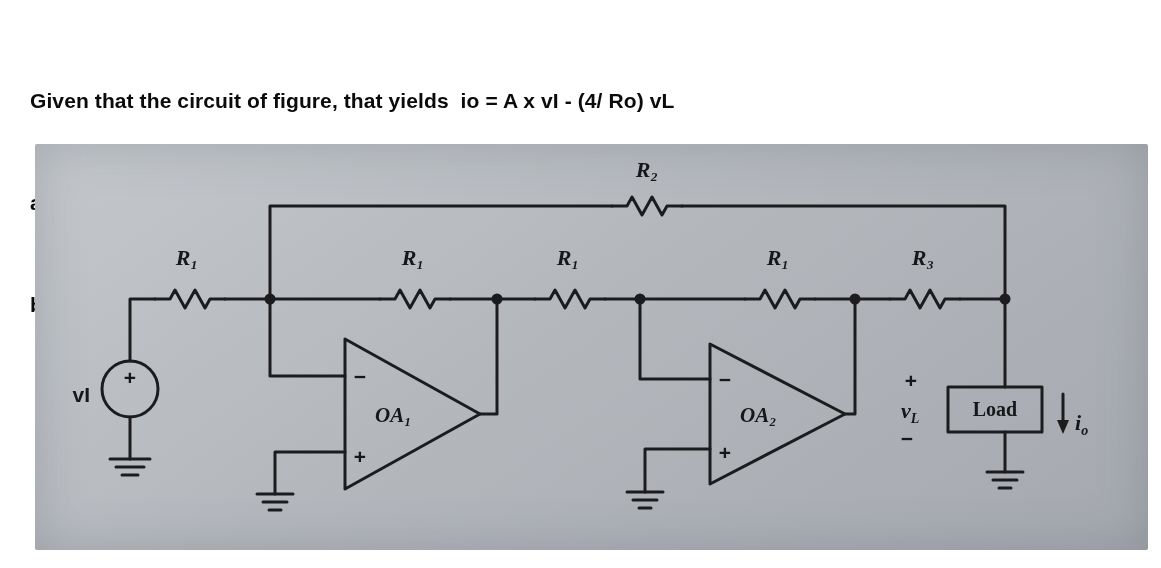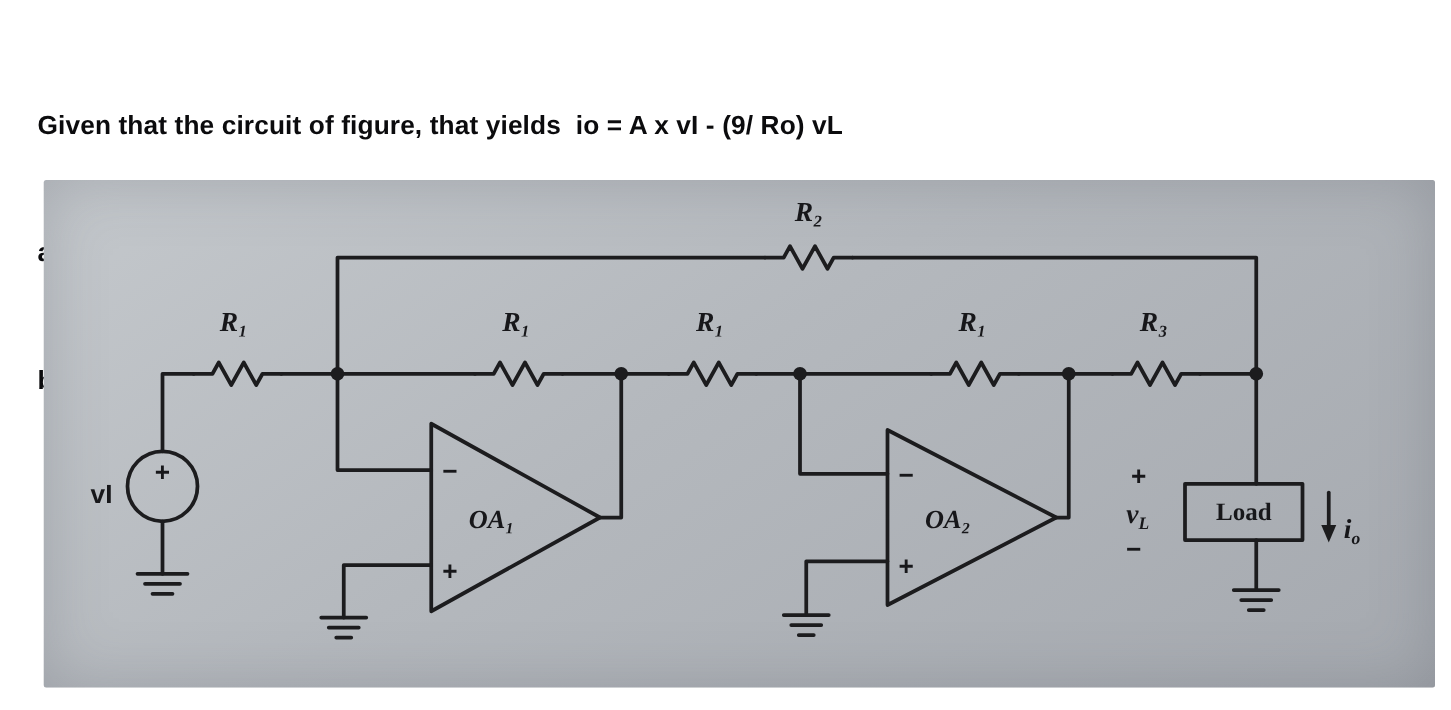--- a/index.html
+++ b/index.html
@@ -24,21 +24,21 @@
   .sign{font:700 21px "Liberation Sans","DejaVu Sans",sans-serif;}
   .srclbl{font:700 21px "Liberation Sans","DejaVu Sans",sans-serif;}
   .loadlbl{font:700 20px "Liberation Serif","DejaVu Serif",serif;}
   .vlbl{font:italic 700 22px "Liberation Serif","DejaVu Serif",serif;}
   .sub{font-size:14px;}
 </style>
 </head>
 <body>
 
 <div class="problem">
-  <div>Given that the circuit of figure, that yields  io = A x vI - (9/ Ro) vL</div>
+  <div>Given that the circuit of figure, that yields  io = A x vI - (4/ Ro) vL</div>
   <div>a. Find the expressions for A and Ro</div>
   <div>b. Find the condition among its resistances that yields Ro = ∞</div>
 </div>
 
 <div class="figure">
 <svg width="1113" height="406" viewBox="0 0 1113 406">
 
   <path class="wire" d="M95,217 V155 H120 M190,155 H345 M415,155 H500 M570,155 H710 M780,155 H855 M925,155 H970"></path>
 
   <path class="wire" d="M235,155 V62 H577 M647,62 H970 V155"></path>

